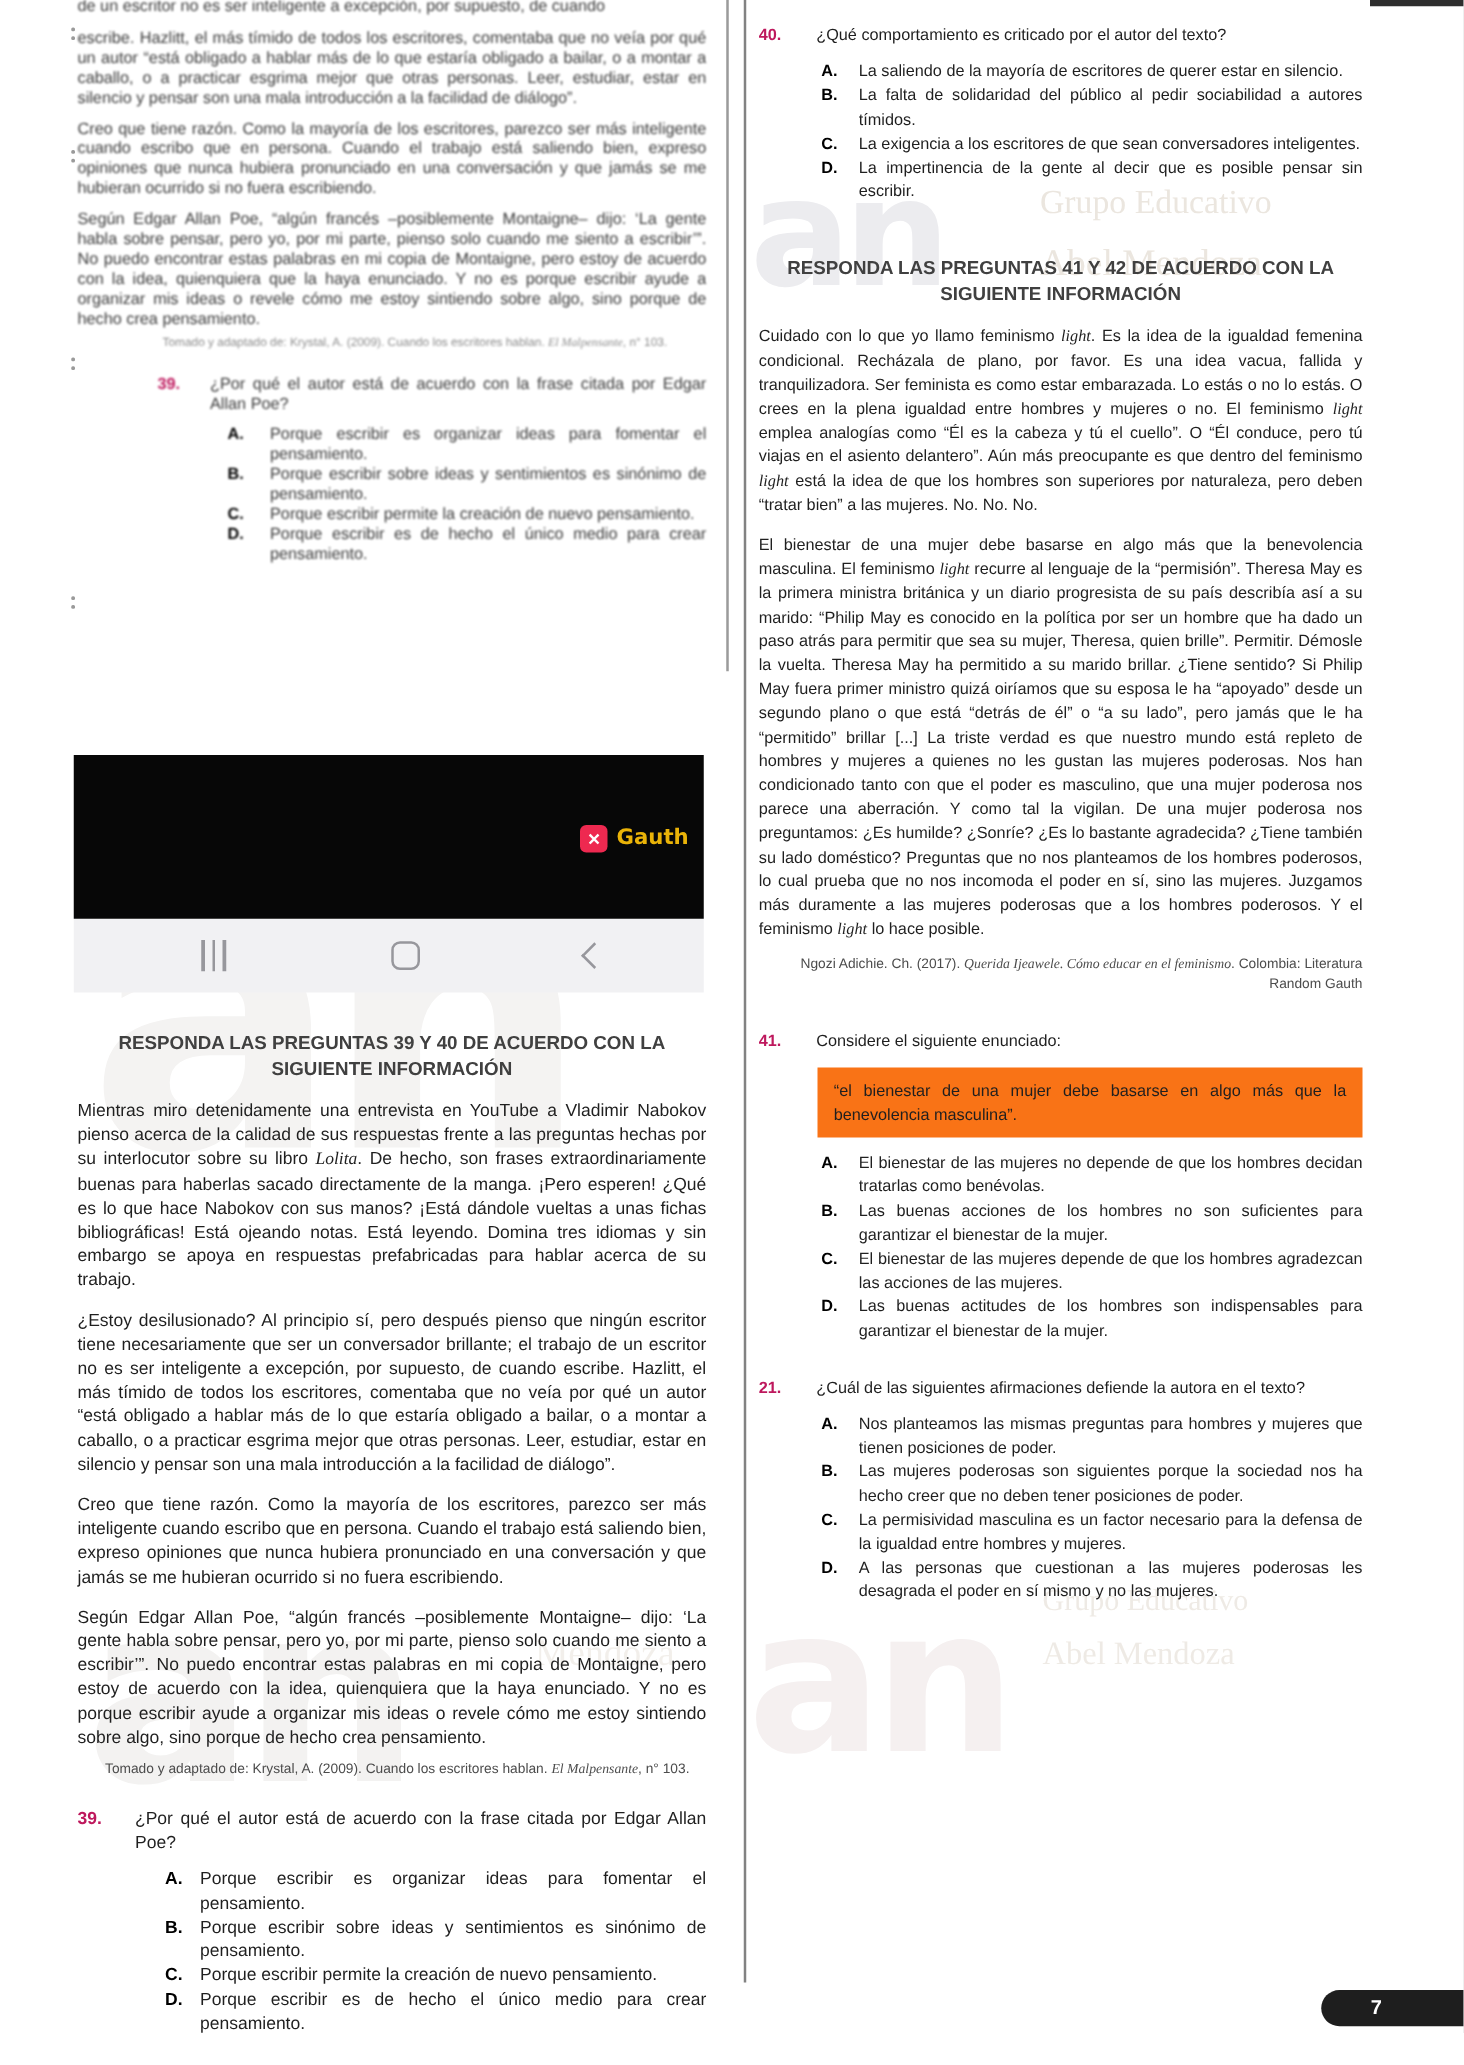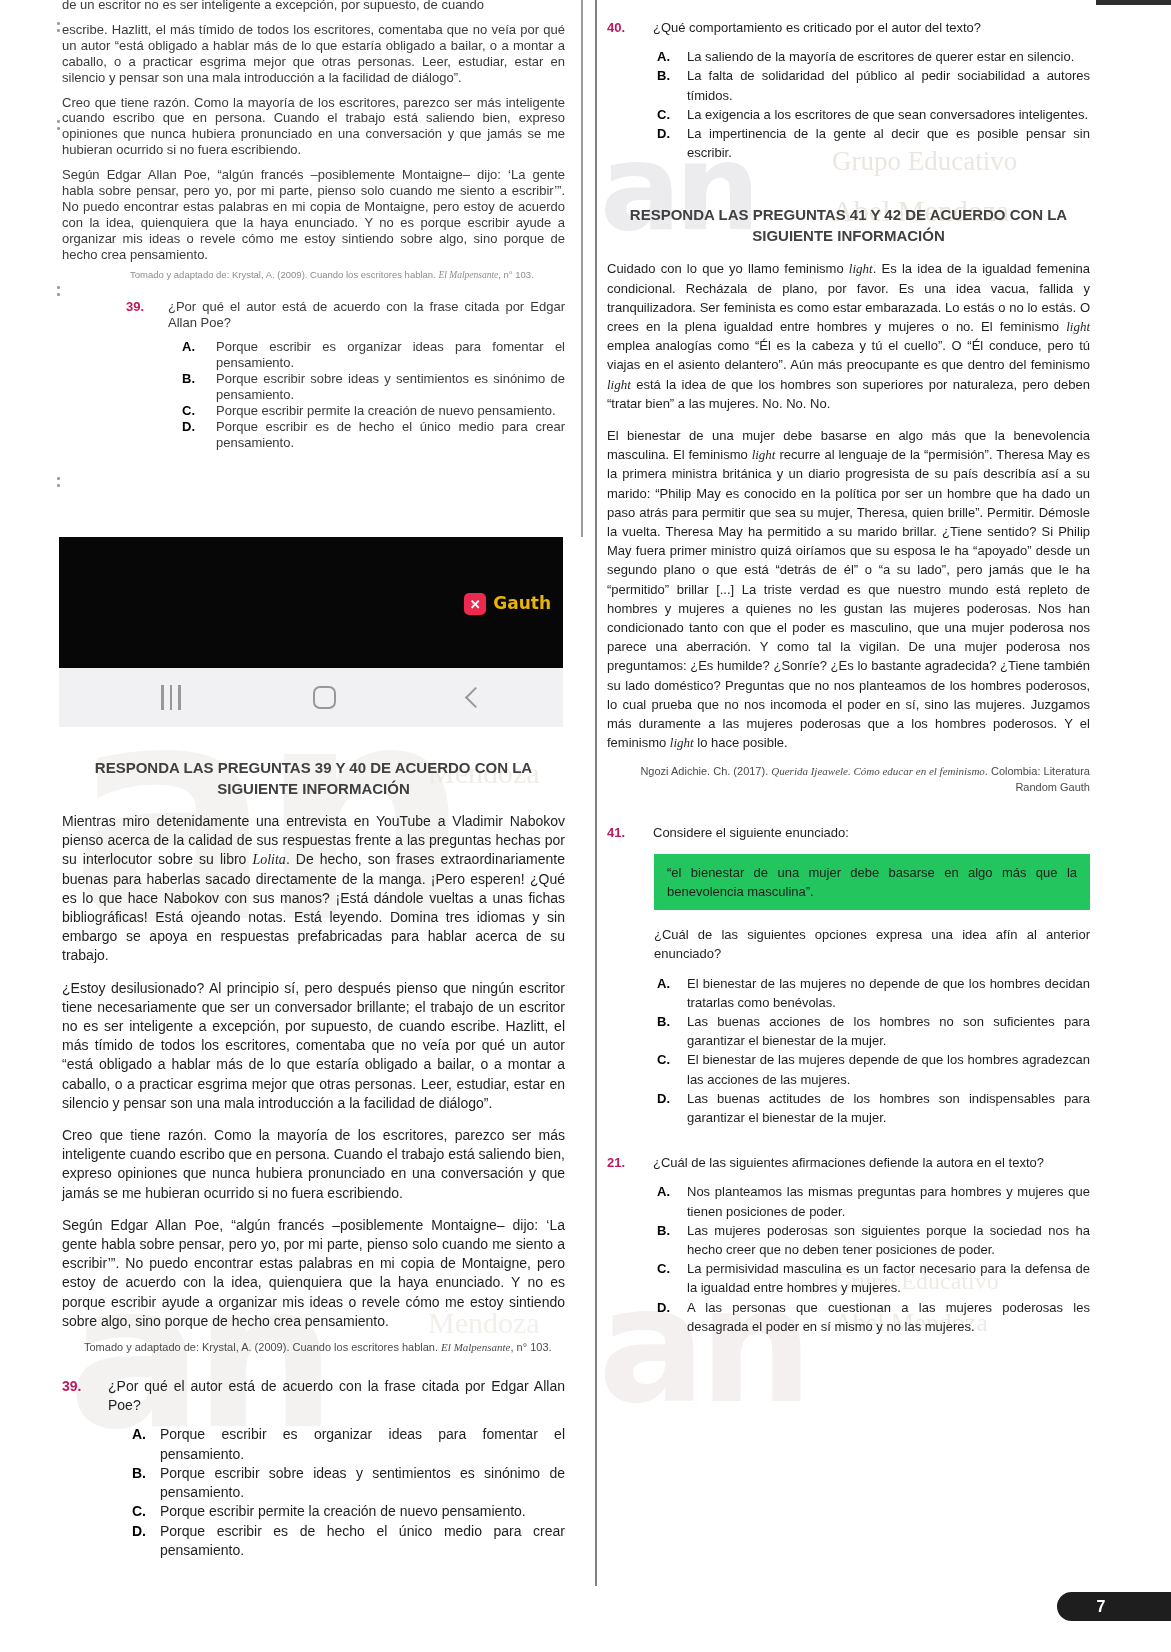--- a/index.html
+++ b/index.html
@@ -10,21 +10,21 @@
   .wm-an{font-weight:700;color:#ececef;letter-spacing:-6px;font-family:"DejaVu Sans",sans-serif;}
   .wm-words{font-family:"Liberation Serif",serif;color:#ebe6df;}
   
   .divider-main{position:absolute;left:595px;top:0;width:2px;height:1586px;background:#828282;z-index:2;}
   .divider-shot{position:absolute;left:581px;top:0;width:2px;height:537px;background:#9b9b9b;z-index:2;}
   
   .col-left{position:absolute;left:62px;top:0;width:503px;z-index:1;}
   .col-right{position:absolute;left:607px;top:0;width:483px;z-index:1;font-size:13px;line-height:19.2px;}
   .col-left{font-size:14px;line-height:19.2px;}
   
-  .shot{position:relative;height:537px;overflow:hidden;font-size:13px;line-height:15.9px;
+  .shot{position:relative;height:604px;overflow:hidden;font-size:13px;line-height:15.9px;
         color:#3b3b3b;filter:blur(0.65px);}
   .shot p{margin:9px 0 0;text-align:justify;}
   .shot p.frag{margin-top:-3px;white-space:nowrap;overflow:hidden;}
   .shot .shot-cite{font-size:9.5px;line-height:12px;color:#8d8d8d;margin:6px 0 0 68px;text-align:left;}
   .shot .q-row{margin-top:18px;padding-left:64px;}
   .shot .q-num{flex:0 0 42px;}
   .shot .opts{margin-top:9px;padding-left:120px;}
   .shot .opt-letter{flex:0 0 34px;}
   .edge-mark{position:absolute;width:2.5px;height:2.5px;background:#9a9a9a;border-radius:50%;
              box-shadow:0 7px 0 #9a9a9a;filter:blur(0.4px);z-index:3;}
@@ -50,21 +50,21 @@
   .seg-i{font-family:"Liberation Serif",serif;font-style:italic;}
   .q-row{display:flex;margin-top:22px;}
   .q-num{flex:0 0 46px;font-weight:700;color:#be185d;}
   .q-text{flex:1;text-align:justify;}
   .opts{margin-top:10px;padding-left:70px;}
   .col-right .opts{padding-left:50px;}
   .opt{display:flex;}
   .opt-letter{flex:0 0 28px;font-weight:700;color:#000;}
   .col-right .opt-letter{flex:0 0 30px;}
   .opt-text{flex:1;text-align:justify;}
-  .quote-box{margin:12px 0 0 47px;background:#22c55e;padding:9px 13px;text-align:justify;}
+  .quote-box{margin:12px 0 0 47px;background:#f97316;padding:9px 13px;text-align:justify;}
   .q41-question{margin:15px 0 0;padding-left:47px;text-align:justify;}
   
   .page-badge{position:absolute;left:1057px;top:1592px;width:114px;height:29px;background:#1e1e1e;
               border-radius:15px 0 0 15px;display:flex;align-items:center;justify-content:center;
               padding-right:26px;box-sizing:border-box;color:#fff;font-weight:700;font-size:16px;z-index:3;}
   .top-sliver{position:absolute;left:1096px;top:0;width:75px;height:5px;background:#2e2e2e;z-index:3;}
 </style>
 </head>
 <body>
 
@@ -203,21 +203,20 @@
     <h2 class="sec-head" style="margin-top:42px;">RESPONDA LAS PREGUNTAS 41 Y 42 DE ACUERDO CON LA SIGUIENTE INFORMACIÓN</h2>
     <p class="body-p"><span>Cuidado con lo que yo llamo feminismo </span><span class="seg-i">light</span><span>. Es la idea de la igualdad femenina condicional. Recházala de plano, por favor. Es una idea vacua, fallida y tranquilizadora. Ser feminista es como estar embarazada. Lo estás o no lo estás. O crees en la plena igualdad entre hombres y mujeres o no. El feminismo </span><span class="seg-i">light</span><span> emplea analogías como “Él es la cabeza y tú el cuello”. O “Él conduce, pero tú viajas en el asiento delantero”. Aún más preocupante es que dentro del feminismo </span><span class="seg-i">light</span><span> está la idea de que los hombres son superiores por naturaleza, pero deben “tratar bien” a las mujeres. No. No. No.</span></p>
     <p class="body-p"><span>El bienestar de una mujer debe basarse en algo más que la benevolencia masculina. El feminismo </span><span class="seg-i">light</span><span> recurre al lenguaje de la “permisión”. Theresa May es la primera ministra británica y un diario progresista de su país describía así a su marido: “Philip May es conocido en la política por ser un hombre que ha dado un paso atrás para permitir que sea su mujer, Theresa, quien brille”. Permitir. Démosle la vuelta. Theresa May ha permitido a su marido brillar. ¿Tiene sentido? Si Philip May fuera primer ministro quizá oiríamos que su esposa le ha “apoyado” desde un segundo plano o que está “detrás de él” o “a su lado”, pero jamás que le ha “permitido” brillar [...] La triste verdad es que nuestro mundo está repleto de hombres y mujeres a quienes no les gustan las mujeres poderosas. Nos han condicionado tanto con que el poder es masculino, que una mujer poderosa nos parece una aberración. Y como tal la vigilan. De una mujer poderosa nos preguntamos: ¿Es humilde? ¿Sonríe? ¿Es lo bastante agradecida? ¿Tiene también su lado doméstico? Preguntas que no nos planteamos de los hombres poderosos, lo cual prueba que no nos incomoda el poder en sí, sino las mujeres. Juzgamos más duramente a las mujeres poderosas que a los hombres poderosos. Y el feminismo </span><span class="seg-i">light</span><span> lo hace posible.</span></p>
     <p class="cite-right"><span>Ngozi Adichie. Ch. (2017). </span><span class="seg-i">Querida Ijeawele. Cómo educar en el feminismo</span><span>. Colombia: Literatura Random Gauth</span></p>
 
     <div class="q-row" style="margin-top:28px;">
       <span class="q-num">41.</span>
       <span class="q-text">Considere el siguiente enunciado:</span>
     </div>
     <div class="quote-box">“el bienestar de una mujer debe basarse en algo más que la benevolencia masculina”.</div>
-    <p class="q41-question">¿Cuál de las siguientes opciones expresa una idea afín al anterior enunciado?</p>
     <div class="opts">
       <div class="opt">
         <span class="opt-letter">A.</span>
         <span class="opt-text">El bienestar de las mujeres no depende de que los hombres decidan tratarlas como benévolas.</span>
       </div>
       <div class="opt">
         <span class="opt-letter">B.</span>
         <span class="opt-text">Las buenas acciones de los hombres no son suficientes para garantizar el bienestar de la mujer.</span>
       </div>
       <div class="opt">

